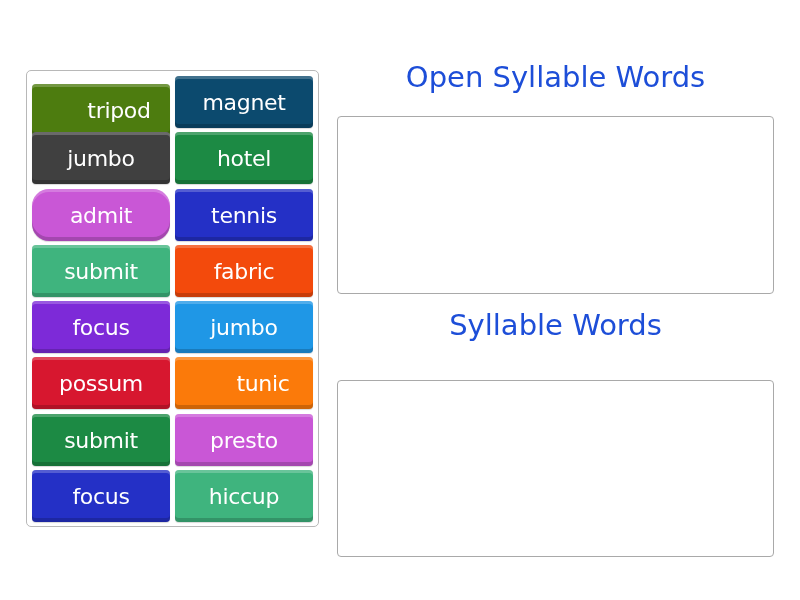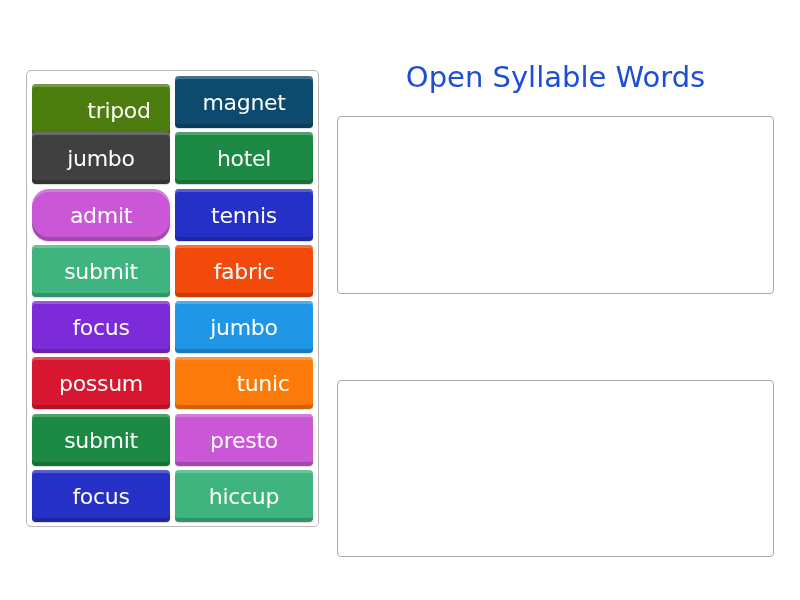--- a/index.html
+++ b/index.html
@@ -43,14 +43,15 @@
 <div class="tile" style="left: 175px; top: 357px; background: rgb(251, 122, 10); padding-left: 38px;">tunic</div>
 <div class="tile" style="left: 32px; top: 414px; background: rgb(28, 138, 68);">submit</div>
 <div class="tile" style="left: 175px; top: 414px; background: rgb(201, 87, 214);">presto</div>
 <div class="tile" style="left: 32px; top: 470px; background: rgb(36, 48, 198);">focus</div>
 <div class="tile" style="left: 175px; top: 470px; background: rgb(63, 180, 126);">hiccup</div>
 
 <div class="heading" style="top:60px;">Open Syllable Words</div>
 <div class="dropbox" style="top:116px;height:178px;"></div>
 
 <div class="heading" style="top:308px;">
+  <div>Syllable Words</div>
 </div>
 <div class="dropbox" style="top:380px;height:177px;"></div>
 
 </body></html>

